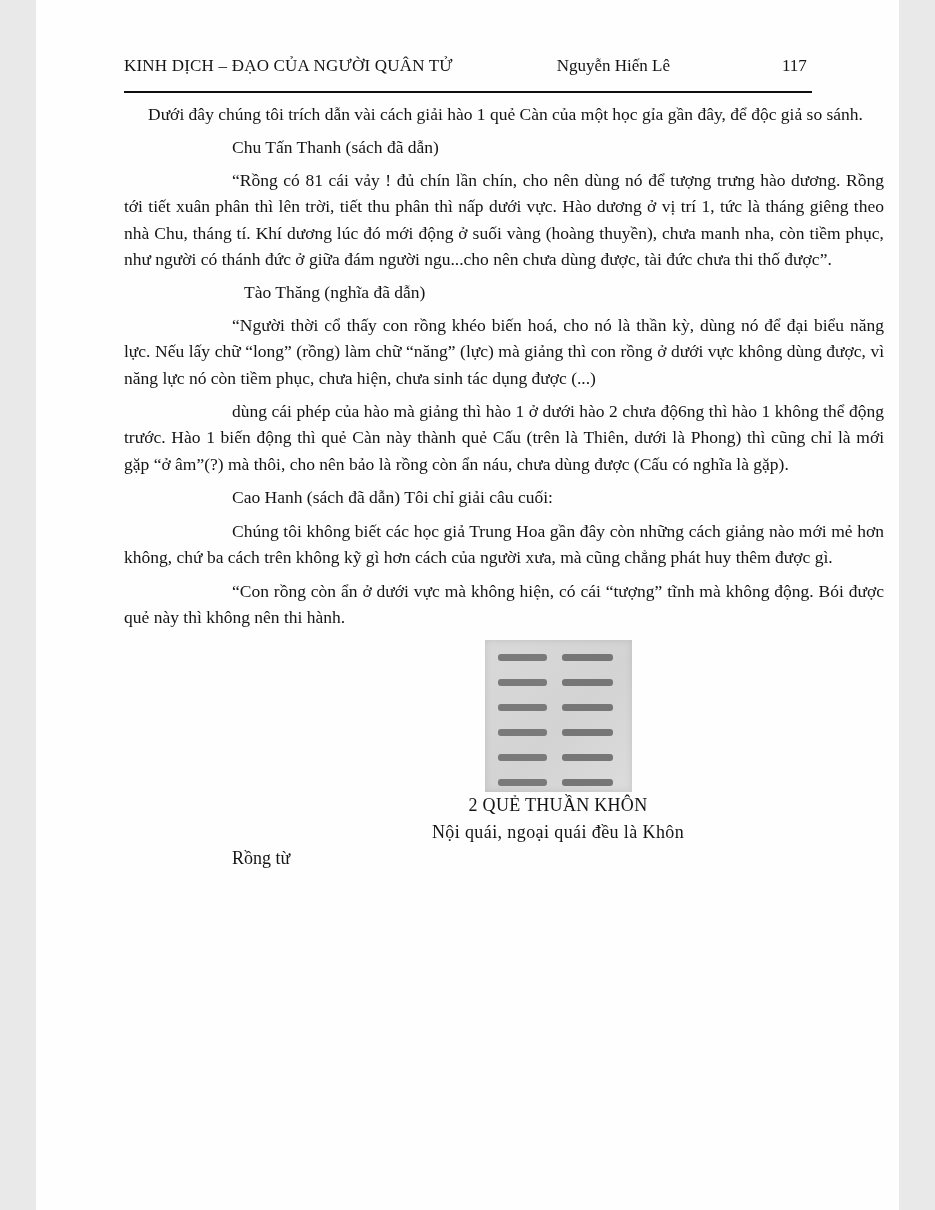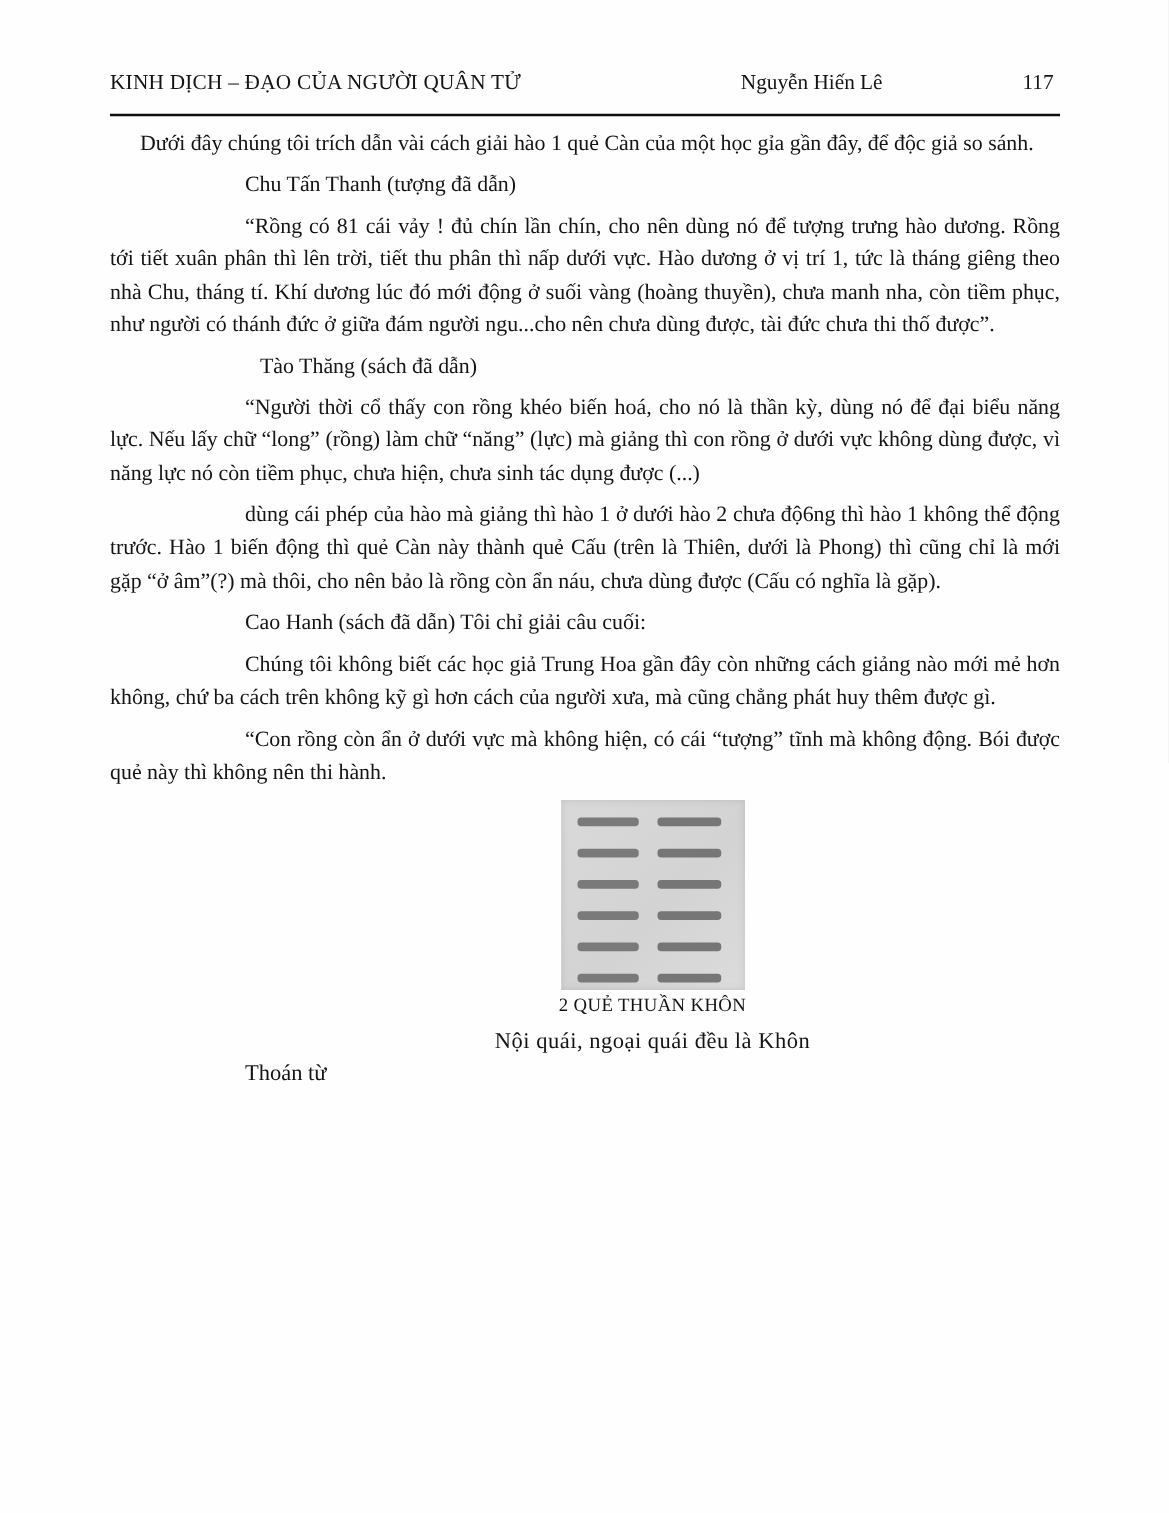--- a/index.html
+++ b/index.html
@@ -2,21 +2,21 @@
 <html><head>
 <meta charset="utf-8">
 <style>
   html, body {
     margin: 0;
     padding: 0;
     background: #e9e9e9;
   }
   .page {
     position: relative;
-    width: 935px;
+    width: 863px;
     height: 1210px;
     margin: 0 auto;
     background: #fefefe;
     color: #141414;
     font-family: "Liberation Serif", "DejaVu Serif", serif;
     font-size: 17.5px;
     overflow: hidden;
   }
   .running-header {
     display: flex;
@@ -93,21 +93,21 @@
     filter: blur(0.5px);
   }
   .hex-row .seg-r {
     margin-left: 15px;
     width: 51px;
     background: #767676;
   }
   .caption-title {
     margin: 0;
     margin-top: 13px;
-    font-size: 15px;
+    font-size: 18px;
     line-height: 26px;
     letter-spacing: 0.3px;
   }
   .caption-sub {
     margin: 0;
     margin-top: 9px;
     font-size: 18px;
     line-height: 26px;
     letter-spacing: 0.4px;
   }
@@ -129,25 +129,25 @@
     <span class="rh-author">Nguyễn Hiến Lê</span>
     <span class="rh-page">117</span>
   </div>
 
   <hr class="header-rule">
 
   <div class="content">
 
     <p class="body-just indent-sm mt-8">Dưới đây chúng tôi trích dẫn vài cách giải hào 1 quẻ Càn của một học gỉa gần đây, để độc giả so sánh.</p>
 
-    <p class="indent-lg mt-7">Chu Tấn Thanh (tượng đã dẫn)</p>
+    <p class="indent-lg mt-7">Chu Tấn Thanh (sách đã dẫn)</p>
 
     <p class="body-just indent-lg mt-6">“Rồng có 81 cái vảy ! đủ chín lần chín, cho nên dùng nó để tượng trưng hào dương. Rồng tới tiết xuân phân thì lên trời, tiết thu phân thì nấp dưới vực. Hào dương ở vị trí 1, tức là tháng giêng theo nhà Chu, tháng tí. Khí dương lúc đó mới động ở suối vàng (hoàng thuyền), chưa manh nha, còn tiềm phục, như người có thánh đức ở giữa đám người ngu...cho nên chưa dùng được, tài đức chưa thi thố được”.</p>
 
-    <p class="indent-xl mt-7">Tào Thăng (sách đã dẫn)</p>
+    <p class="indent-xl mt-7">Tào Thăng (nghĩa đã dẫn)</p>
 
     <p class="body-just indent-lg mt-6">“Người thời cổ thấy con rồng khéo biến hoá, cho nó là thần kỳ, dùng nó để đại biểu năng lực. Nếu lấy chữ “long” (rồng) làm chữ “năng” (lực) mà giảng thì con rồng ở dưới vực không dùng được, vì năng lực nó còn tiềm phục, chưa hiện, chưa sinh tác dụng được (...)</p>
 
     <p class="body-just indent-lg mt-7">dùng cái phép của hào mà giảng thì hào 1 ở dưới hào 2 chưa độ6ng thì hào 1 không thể động trước. Hào 1 biến động thì quẻ Càn này thành quẻ Cấu (trên là Thiên, dưới là Phong) thì cũng chỉ là mới gặp “ở âm”(?) mà thôi, cho nên bảo là rồng còn ẩn náu, chưa dùng được (Cấu có nghĩa là gặp).</p>
 
     <p class="indent-lg mt-7">Cao Hanh (sách đã dẫn) Tôi chỉ giải câu cuối:</p>
 
     <p class="body-just indent-lg mt-7">Chúng tôi không biết các học giả Trung Hoa gần đây còn những cách giảng nào mới mẻ hơn không, chứ ba cách trên không kỹ gì hơn cách của người xưa, mà cũng chẳng phát huy thêm được gì.</p>
 
     <p class="body-just indent-lg mt-7">“Con rồng còn ẩn ở dưới vực mà không hiện, có cái “tượng” tĩnh mà không động. Bói được quẻ này thì không nên thi hành.</p>
@@ -169,16 +169,16 @@
             <span class="seg"></span>
             <span class="seg seg-r"></span>
           </div><div class="hex-row">
             <span class="seg"></span>
             <span class="seg seg-r"></span>
           </div></div>
       <p class="caption-title">2 QUẺ THUẦN KHÔN</p>
       <p class="caption-sub">Nội quái, ngoại quái đều là Khôn</p>
     </div>
 
-    <p class="thoan">Thoán từ</p>
+    <p class="thoan">Rồng từ</p>
 
   </div>
 </div>
 
 </body></html>

